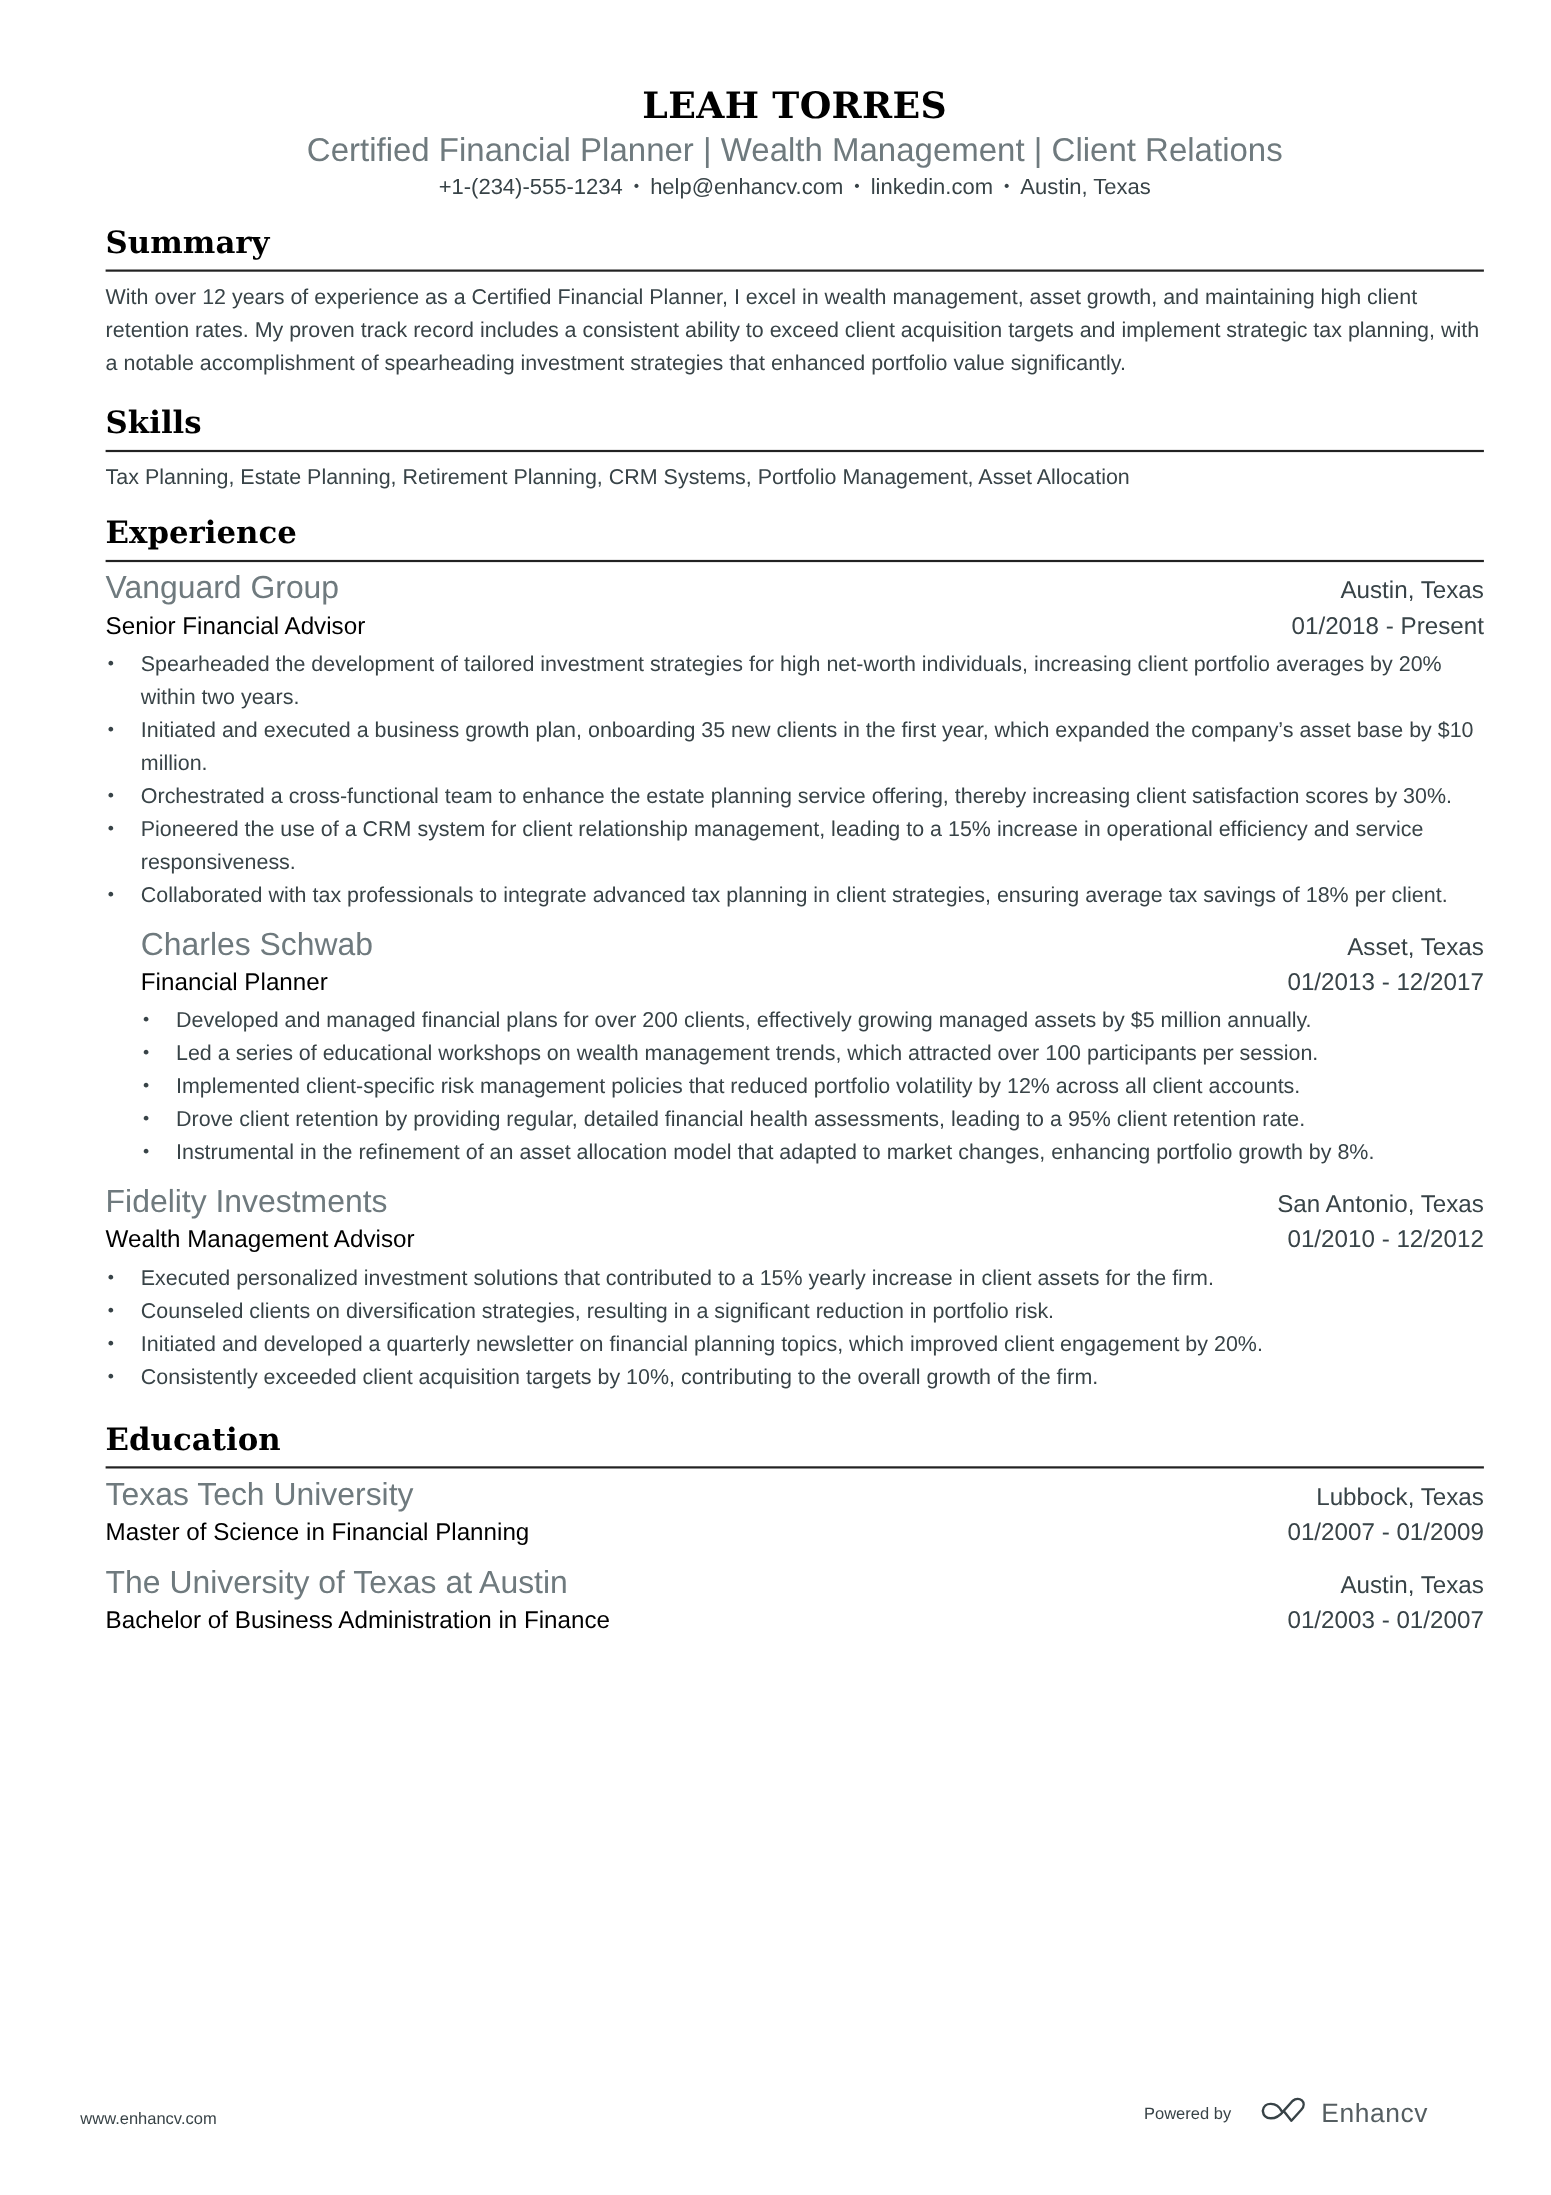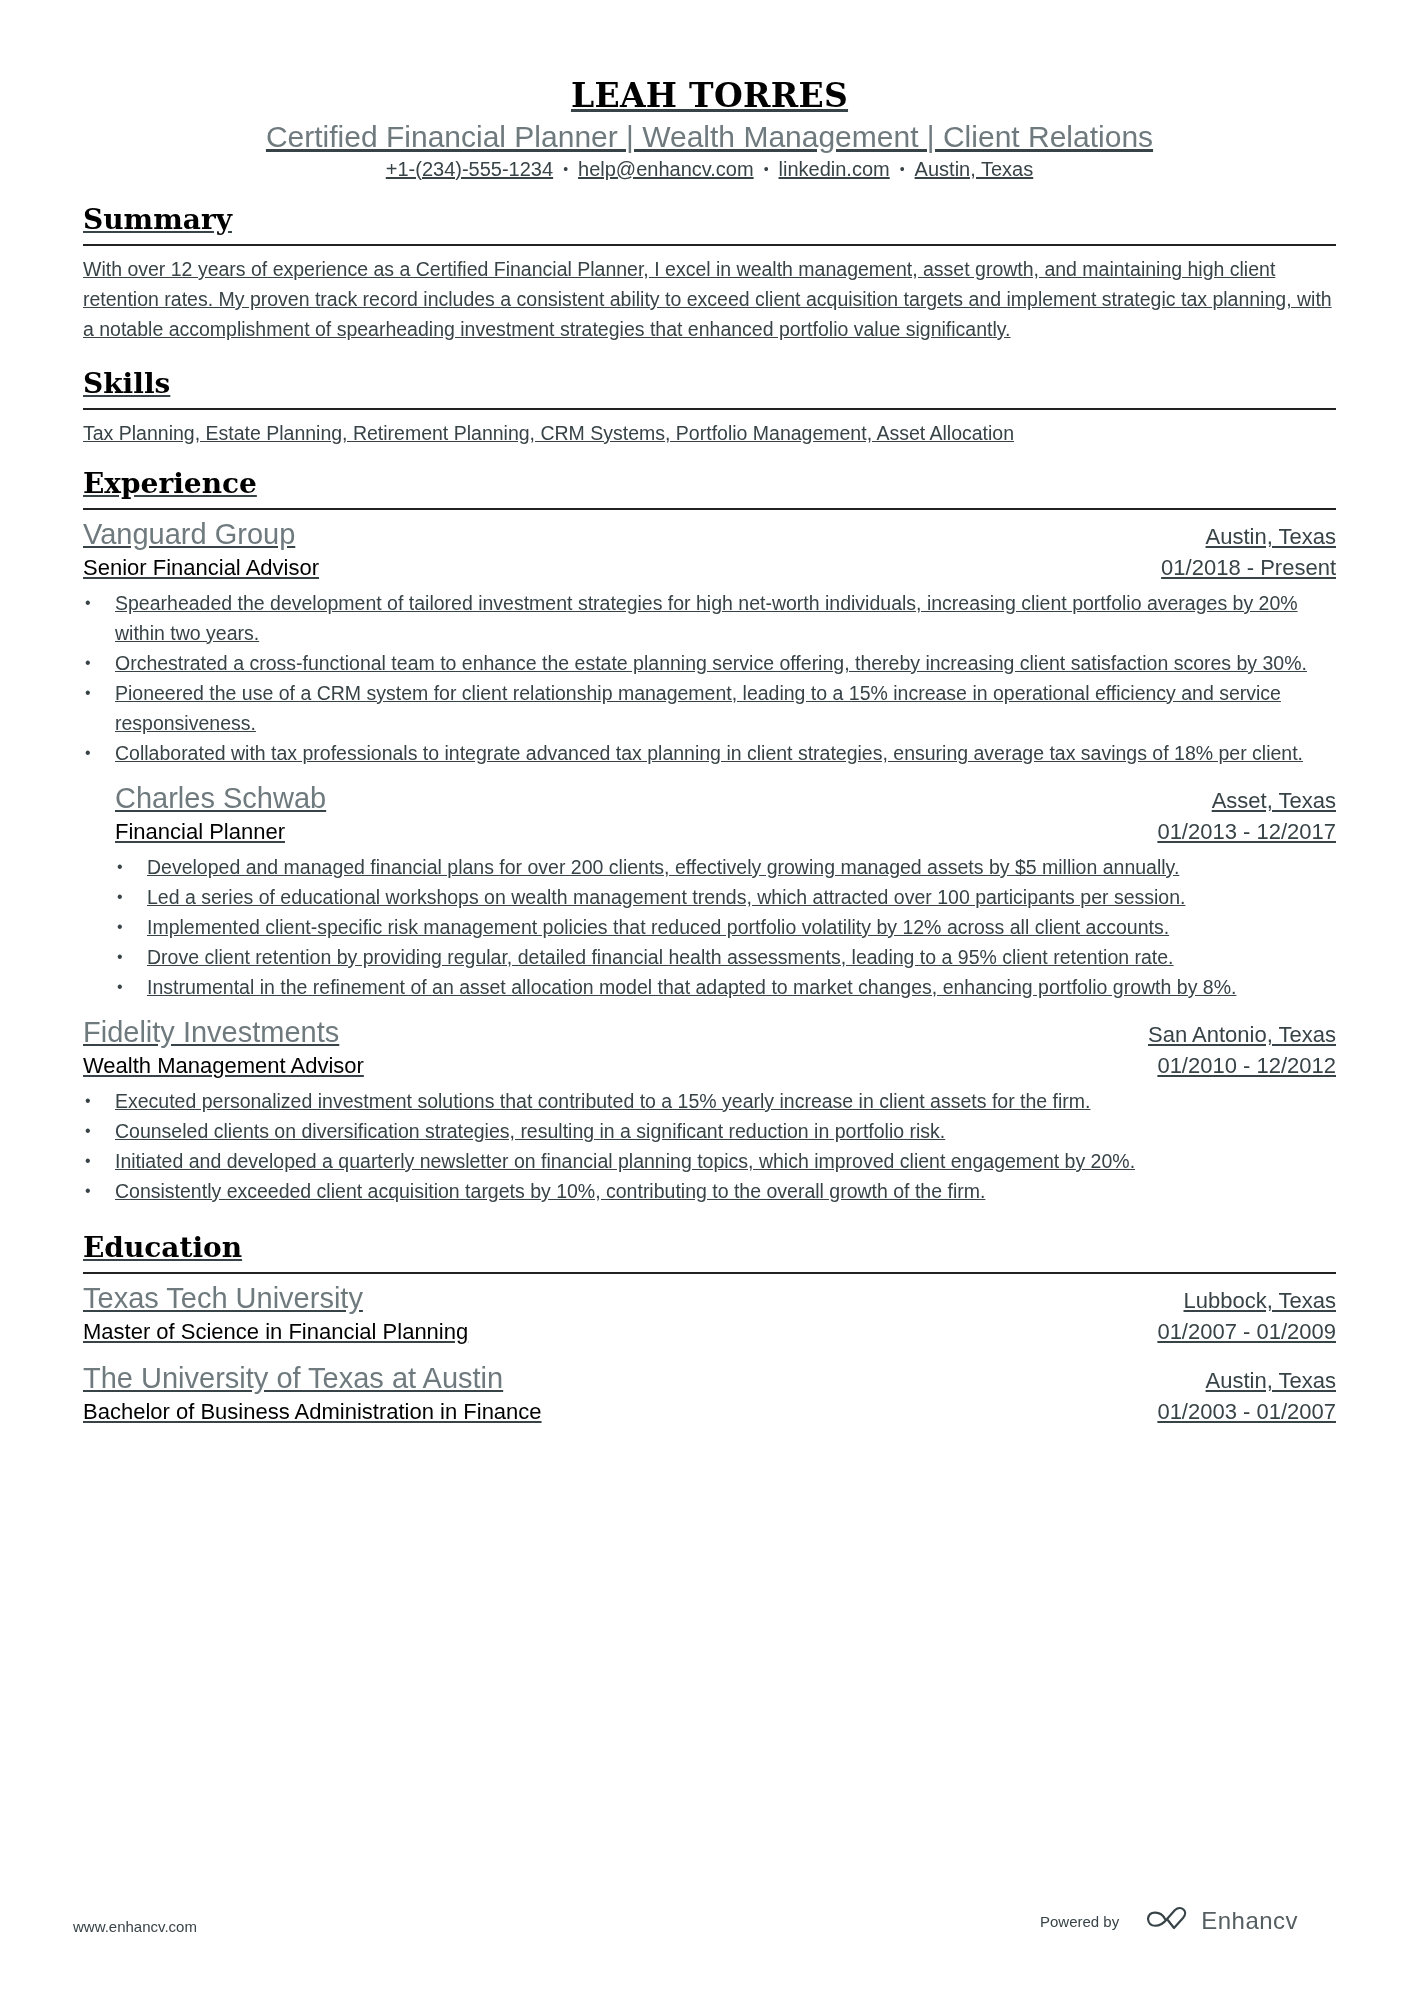--- a/index.html
+++ b/index.html
@@ -1,18 +1,18 @@
 <!DOCTYPE html>
 <html><head>
   <meta charset="utf-8">
   <style>
     * { box-sizing: border-box; margin: 0; padding: 0; }
     html, body { width: 1410px; height: 1995px; background: #ffffff; }
     body { position: relative; font-family: "Liberation Sans", sans-serif; color: #384347; }
-    .page { position: absolute; left: 83px; top: 0; width: 1253px; text-decoration: underline; }
+    .page { position: absolute; left: 96px; top: 0; width: 1253px; }
 
     .header { text-align: center; padding-top: 76px; }
     .name { font-family: "DejaVu Serif", serif; font-weight: bold; font-size: 33px; color: #000; letter-spacing: 0.3px; line-height: 40px; }
     .title { font-size: 30px; color: #6f7a7e; line-height: 38px; margin-top: 2px; }
     .contacts { font-size: 20px; color: #384347; line-height: 26px; margin-top: 0px; text-align: center; }
     .contacts .sep { display: inline-block; margin: 0 10px; font-size: 14px; vertical-align: 2px; }
 
     .section-title { font-family: "DejaVu Serif", serif; font-weight: bold; font-size: 28px; color: #000; line-height: 36px; }
     .rule { height: 2px; background: #222; margin-top: 6px; }
 
@@ -67,20 +67,21 @@
       <div class="entry-row">
         <div class="company">Vanguard Group</div>
         <div class="location">Austin, Texas</div>
       </div>
       <div class="entry-row">
         <div class="role">Senior Financial Advisor</div>
         <div class="dates">01/2018 - Present</div>
       </div>
       <ul class="bullets">
         <li>Spearheaded the development of tailored investment strategies for high net-worth individuals, increasing client portfolio averages by 20% within two years.</li>
+        <li>Initiated and executed a business growth plan, onboarding 35 new clients in the first year, which expanded the company’s asset base by $10 million.</li>
         <li>Orchestrated a cross-functional team to enhance the estate planning service offering, thereby increasing client satisfaction scores by 30%.</li>
         <li>Pioneered the use of a CRM system for client relationship management, leading to a 15% increase in operational efficiency and service responsiveness.</li>
         <li>Collaborated with tax professionals to integrate advanced tax planning in client strategies, ensuring average tax savings of 18% per client.</li>
       </ul>
     </div>
 
     <div style="margin-top:12px;margin-left:32px;">
       <div class="entry-row">
         <div class="company">Charles Schwab</div>
         <div class="location">Asset, Texas</div>

